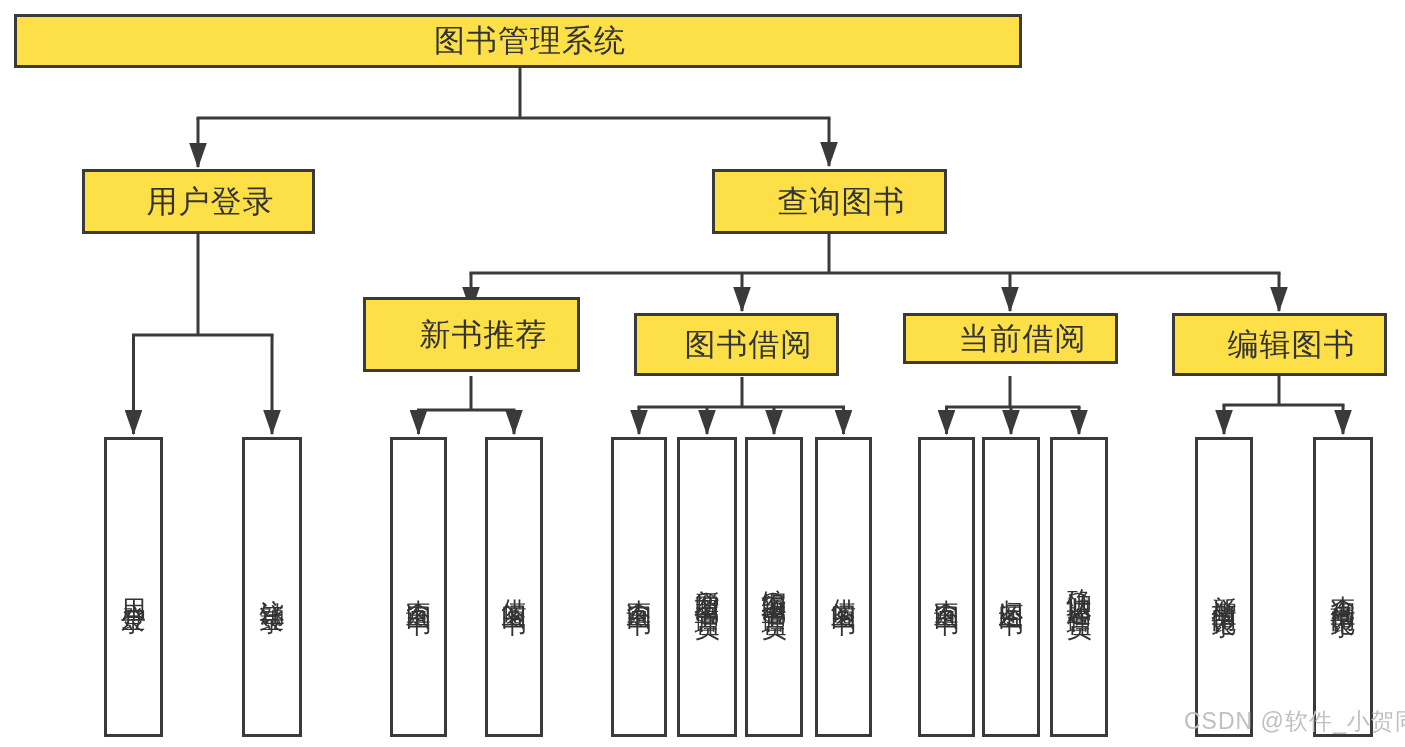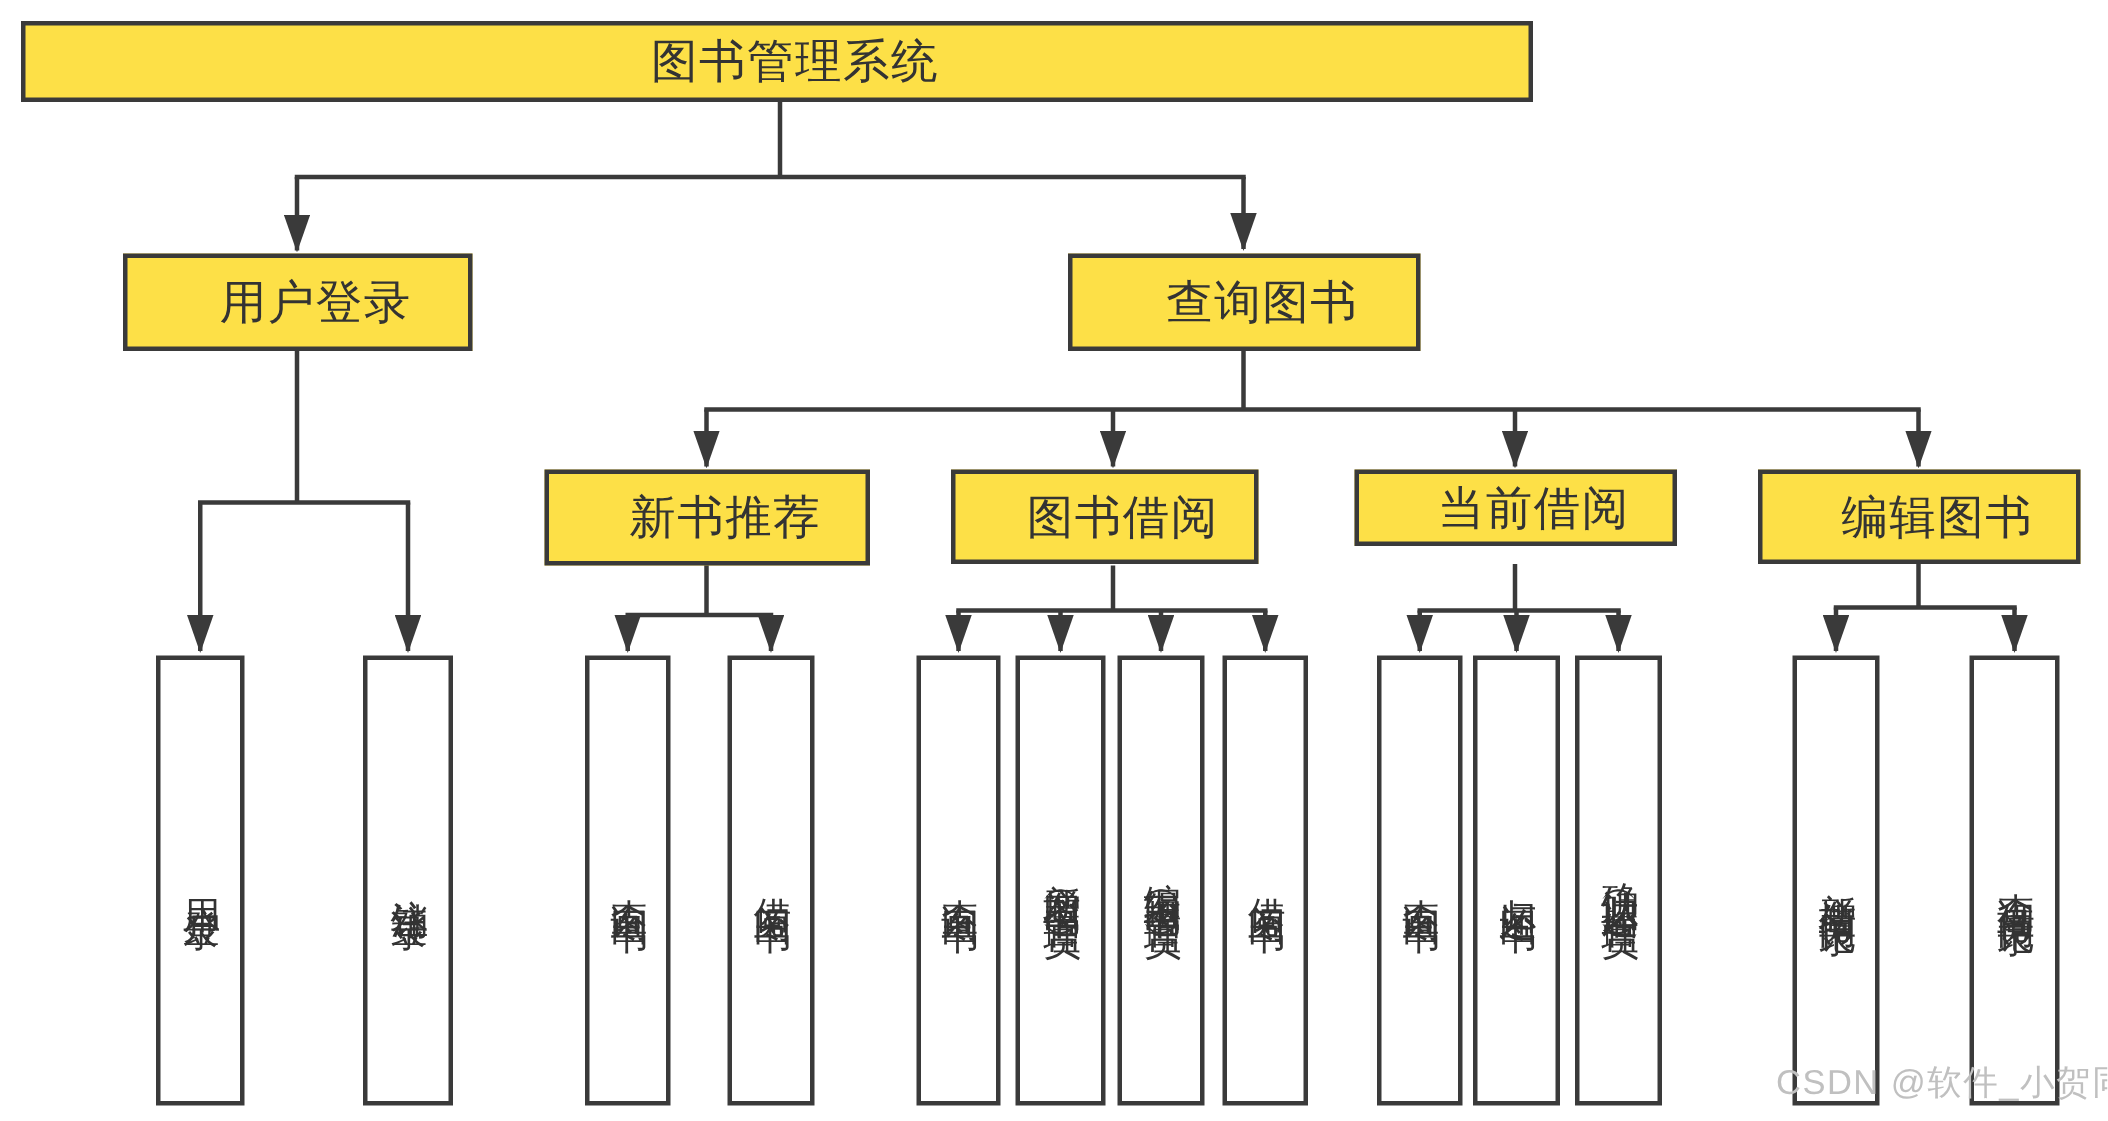--- a/index.html
+++ b/index.html
@@ -119,21 +119,21 @@
       <line x1="1224" y1="405" x2="1224" y2="434" marker-end="url(#arrow)"></line>
       <line x1="1343" y1="405" x2="1343" y2="434" marker-end="url(#arrow)"></line>
     </g>
   </svg>
 
   <div class="node" style="left:14px; top:14px; width:1008px; height:54px;">图书管理系统</div>
 
   <div class="node" style="left:82px; top:169px; width:233px; height:65px;">用户登录</div>
   <div class="node" style="left:712px; top:169px; width:235px; height:65px;">查询图书</div>
 
-  <div class="node" style="left:363px; top:313px; width:217px; height:64px;">新书推荐</div>
+  <div class="node" style="left:363px; top:297px; width:217px; height:75px;">新书推荐</div>
   <div class="node" style="left:634px; top:313px; width:205px; height:63px;">图书借阅</div>
   <div class="node" style="left:903px; top:313px; width:215px; height:51px;">当前借阅</div>
   <div class="node" style="left:1172px; top:313px; width:215px; height:63px;">编辑图书</div>
 
   <div class="leaf" style="left:104px; width:59px;">
     <span class="vtext">用户登录</span>
   </div>
   <div class="leaf" style="left:242px; width:60px;">
     <span class="vtext">注销登录</span>
   </div>

